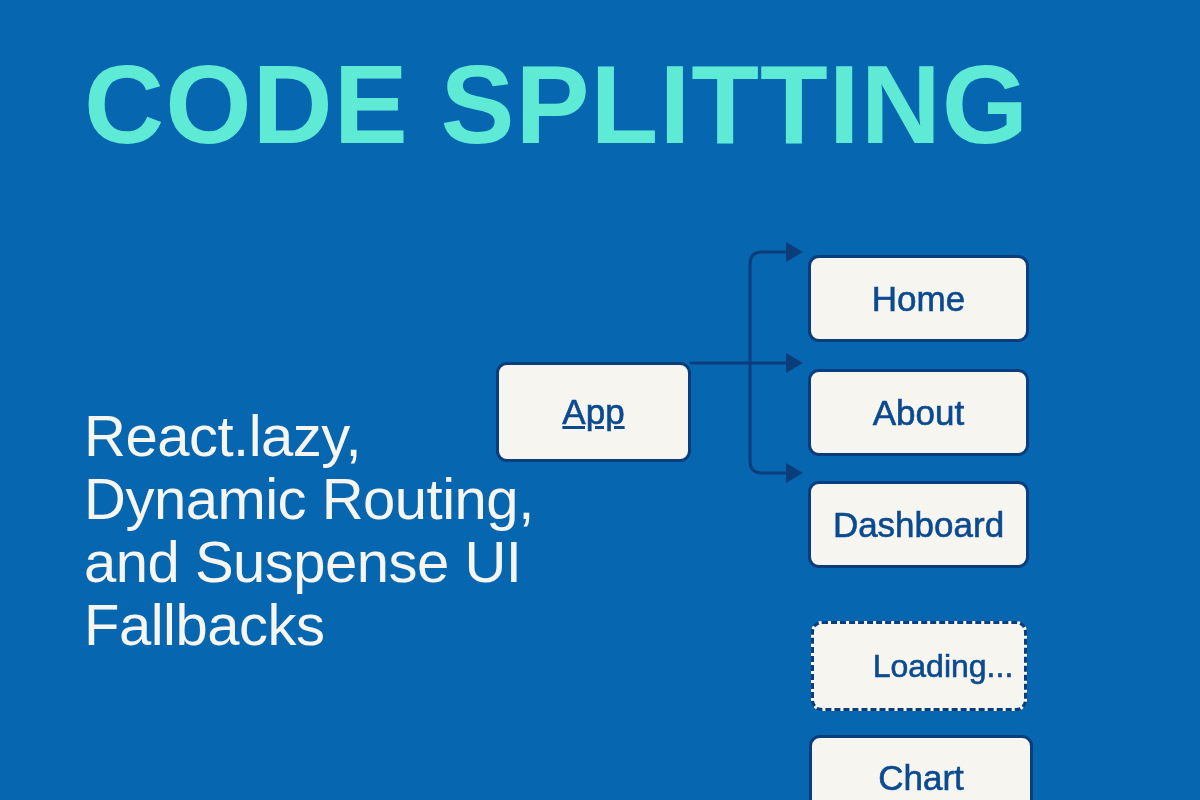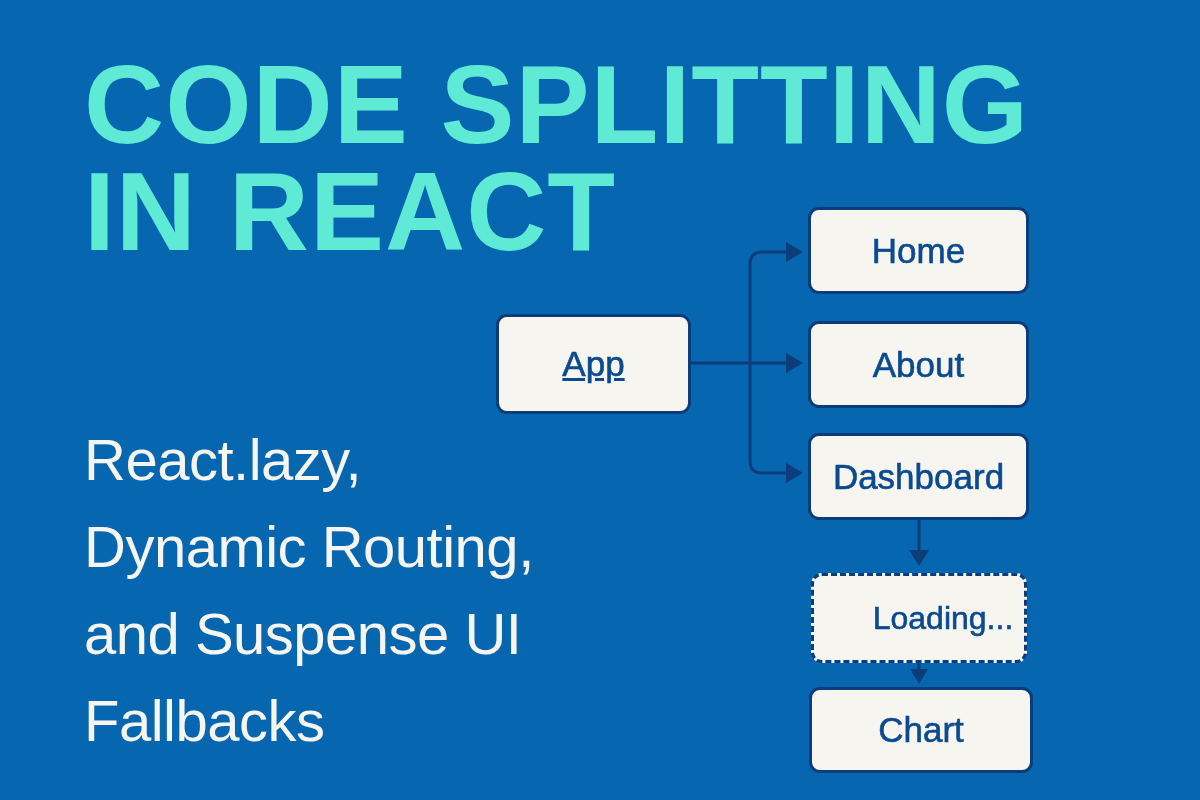--- a/index.html
+++ b/index.html
@@ -27,36 +27,37 @@
     left: 84px;
     top: 404px;
     color: #f6f5f0;
     font-family: "Liberation Sans", sans-serif;
     font-weight: 400;
     font-size: 58px;
     line-height: 63px;
     white-space: nowrap;
     letter-spacing: -0.5px;
   }
-  .subtitle span { display: block; margin-top: 24px; }
+  .subtitle span { display: block; }
 
   .node {
     position: absolute;
     background: #f6f5f0;
     border: 3px solid #0b3d7a;
     border-radius: 11px;
     display: flex;
     align-items: center;
     justify-content: center;
     color: #0b4a8f;
     font-family: "Liberation Sans", sans-serif;
     font-size: 35px;
     font-weight: 400;
     -webkit-text-stroke: 0.6px #0b4a8f;
     cursor: pointer;
+    margin-top: 48px;
   }
   .node.dashed { border: 3px dashed #0b3d7a; }
 
   #node-app       { left: 496px; top: 314px; width: 195px; height: 100px; text-decoration: underline; }
   #node-home      { left: 808px; top: 207px; width: 221px; height: 87px; }
   #node-about     { left: 808px; top: 321px; width: 221px; height: 87px; }
   #node-dashboard { left: 808px; top: 433px; width: 221px; height: 87px; }
   #node-loading   { left: 811px; top: 573px; width: 216px; height: 90px; font-size: 32px; padding-left: 48px; }
   #node-chart     { left: 809px; top: 687px; width: 224px; height: 86px; }
 
@@ -65,21 +66,20 @@
     left: 0; top: 0;
     width: 1200px; height: 800px;
     pointer-events: none;
   }
 </style>
 </head>
 <body>
 
 <div class="title">
   <span>CODE SPLITTING</span>
-  <span>IN REACT</span>
 </div>
 
 <div class="subtitle">
   <span>React.lazy,</span>
   <span>Dynamic Routing,</span>
   <span>and Suspense UI</span>
   <span>Fallbacks</span>
 </div>
 
 <svg class="connectors" viewBox="0 0 1200 800">

